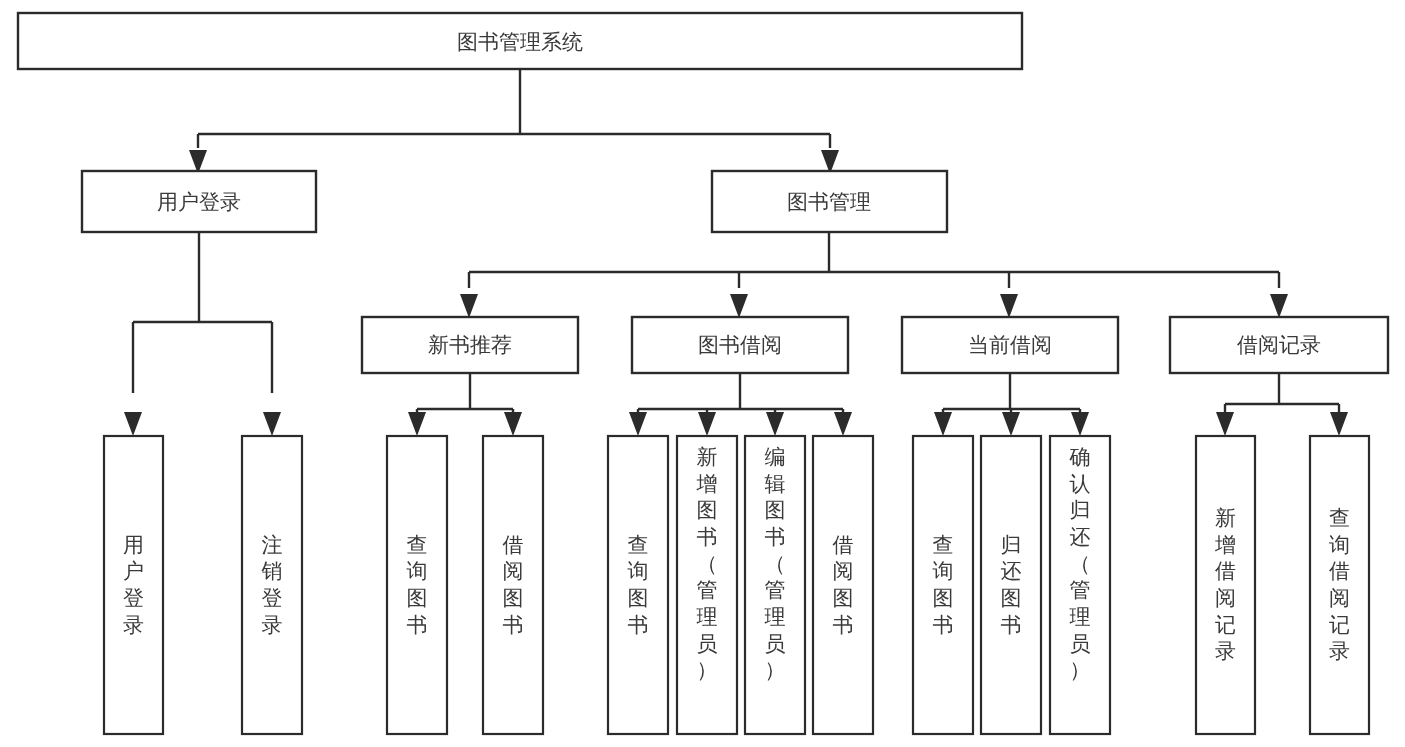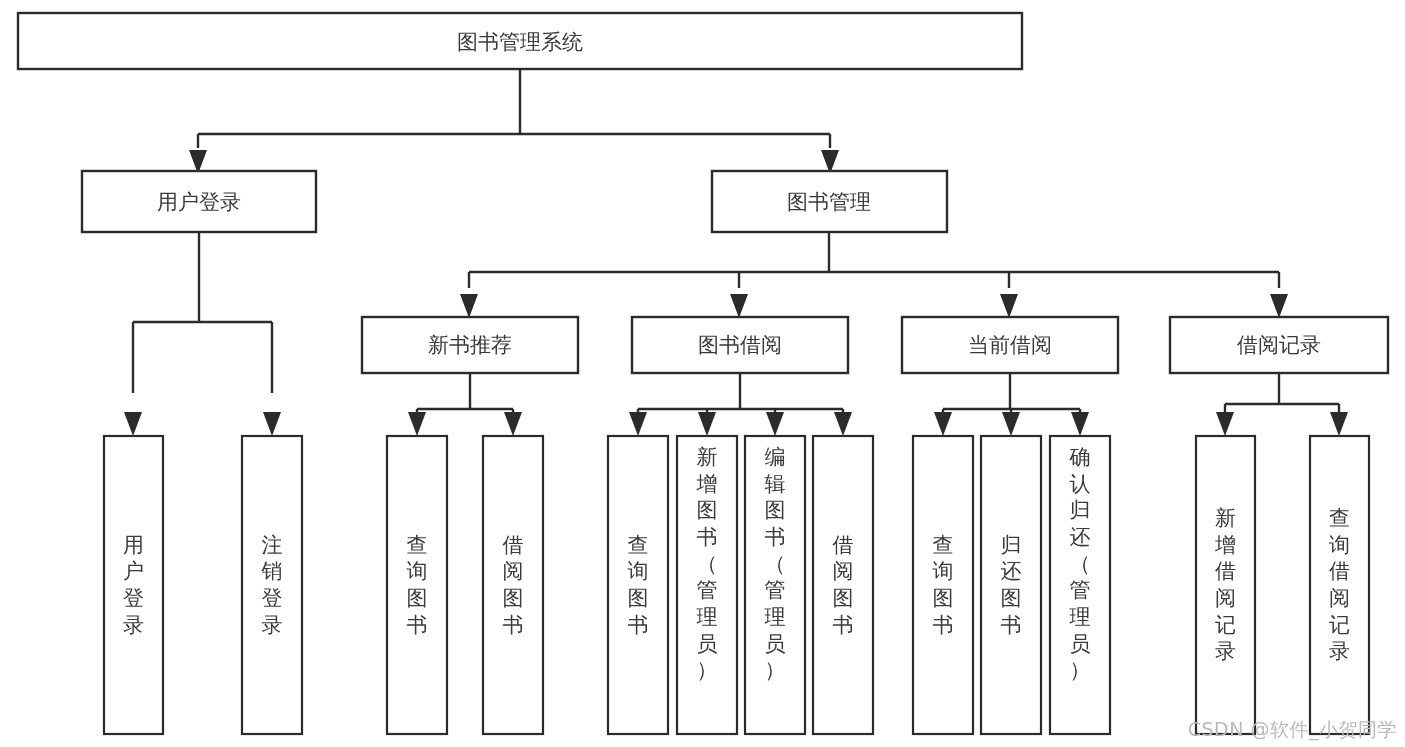--- a/index.html
+++ b/index.html
@@ -219,15 +219,14 @@
   <div class="leaf-label" style="left:745px; top:436px; width:60px; height:298px; justify-content:flex-start; padding-top:8px; box-sizing:border-box;"><span>编</span><span>辑</span><span>图</span><span>书</span><span>（</span><span>管</span><span>理</span><span>员</span><span>）</span></div>
   <div class="leaf-label" style="left:813px; top:436px; width:60px; height:298px;"><span>借</span><span>阅</span><span>图</span><span>书</span></div>
 
   <div class="leaf-label" style="left:913px; top:436px; width:60px; height:298px;"><span>查</span><span>询</span><span>图</span><span>书</span></div>
   <div class="leaf-label" style="left:981px; top:436px; width:60px; height:298px;"><span>归</span><span>还</span><span>图</span><span>书</span></div>
   <div class="leaf-label" style="left:1050px; top:436px; width:60px; height:298px; justify-content:flex-start; padding-top:8px; box-sizing:border-box;"><span>确</span><span>认</span><span>归</span><span>还</span><span>（</span><span>管</span><span>理</span><span>员</span><span>）</span></div>
 
   <div class="leaf-label" style="left:1196px; top:436px; width:59px; height:298px;"><span>新</span><span>增</span><span>借</span><span>阅</span><span>记</span><span>录</span></div>
   <div class="leaf-label" style="left:1310px; top:436px; width:59px; height:298px;"><span>查</span><span>询</span><span>借</span><span>阅</span><span>记</span><span>录</span></div>
 
-  <div class="watermark">CSDN @软件_小贺同学</div>
 
 </div>
 
 </body></html>

